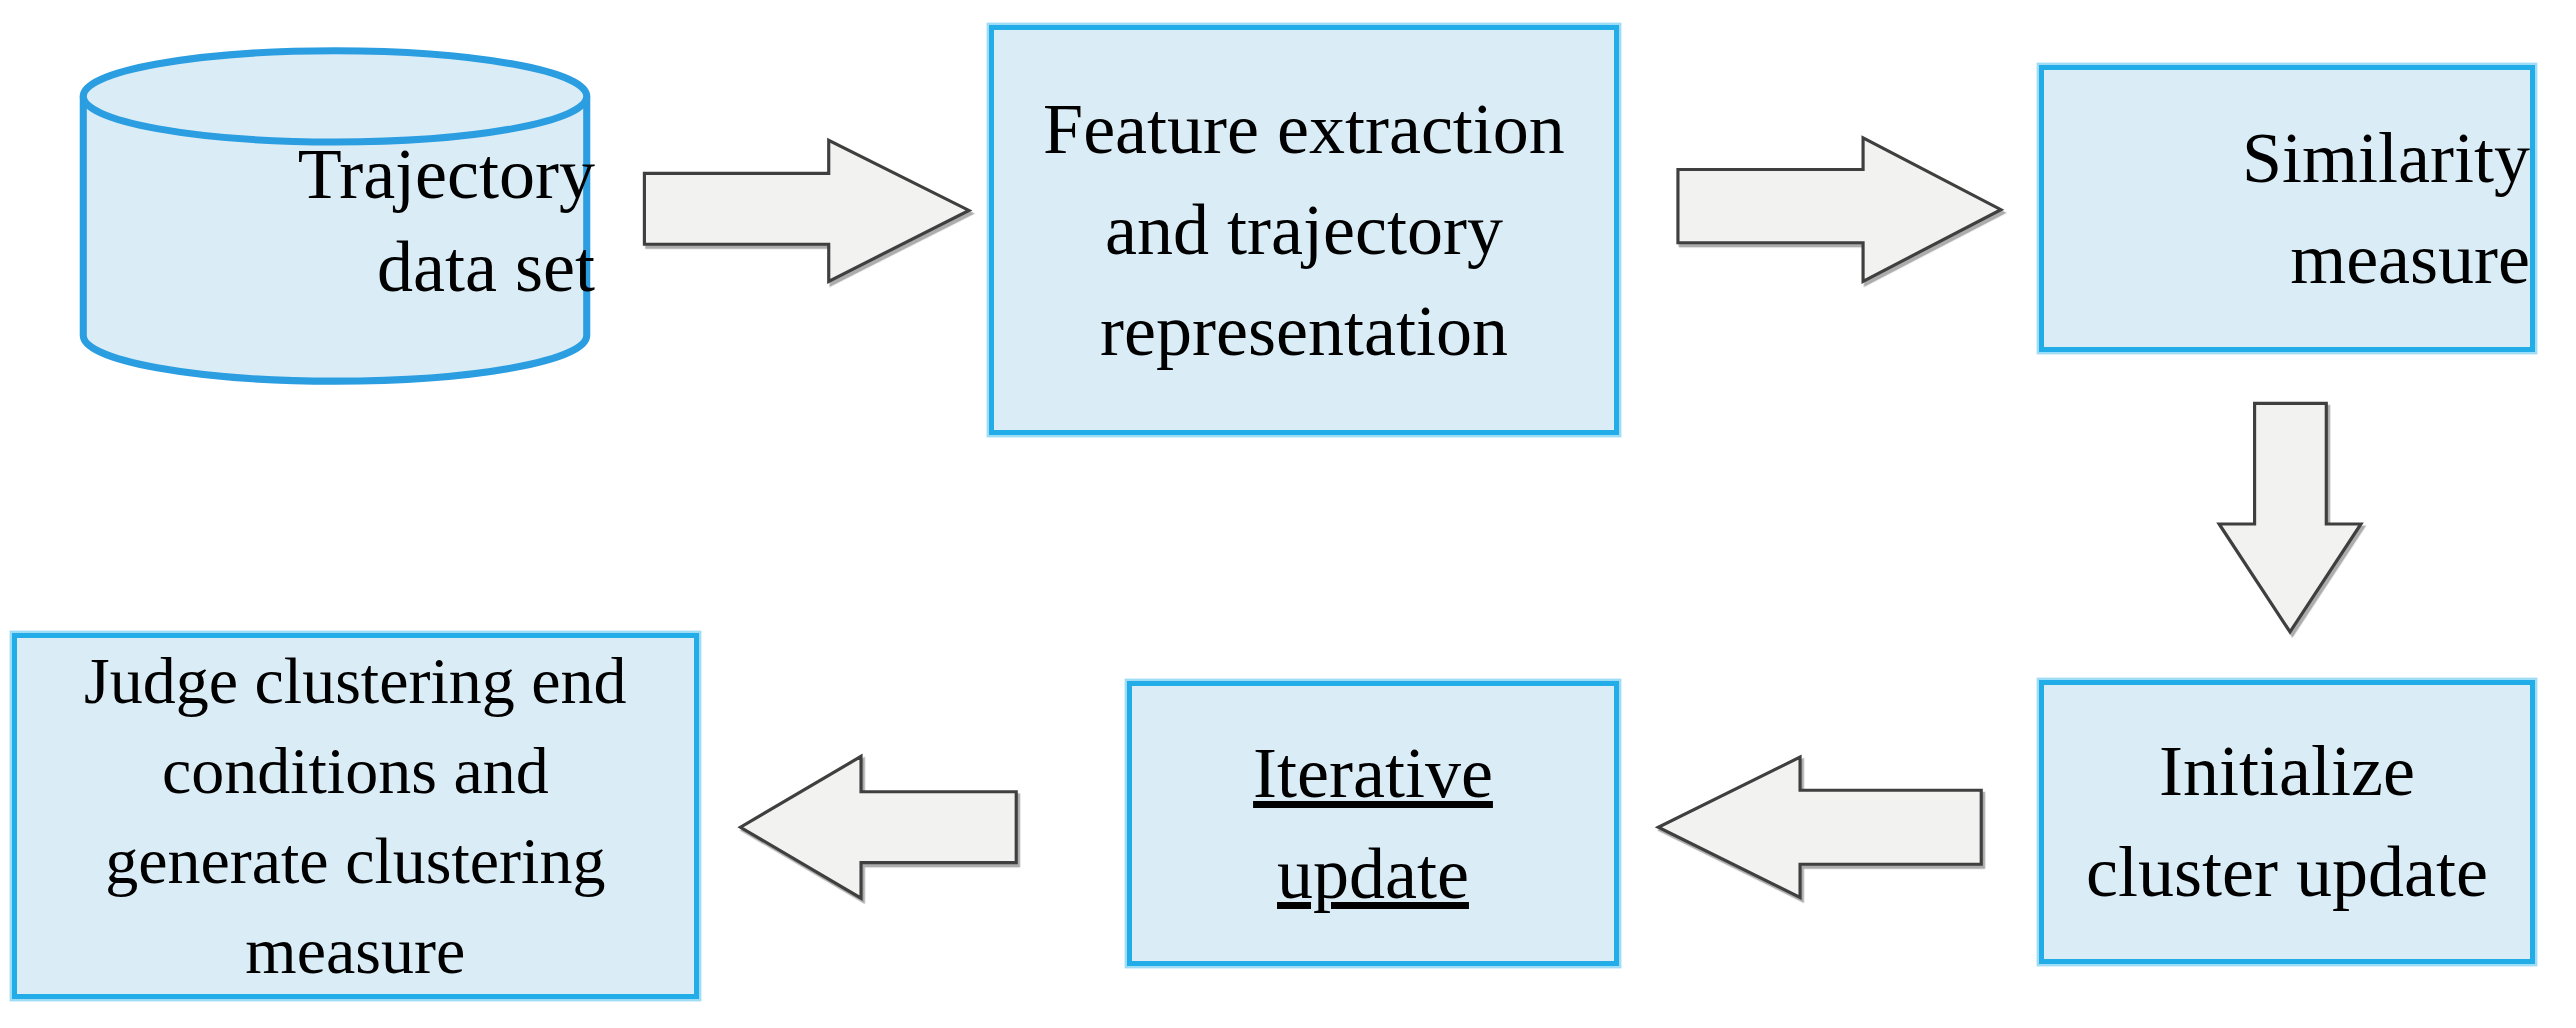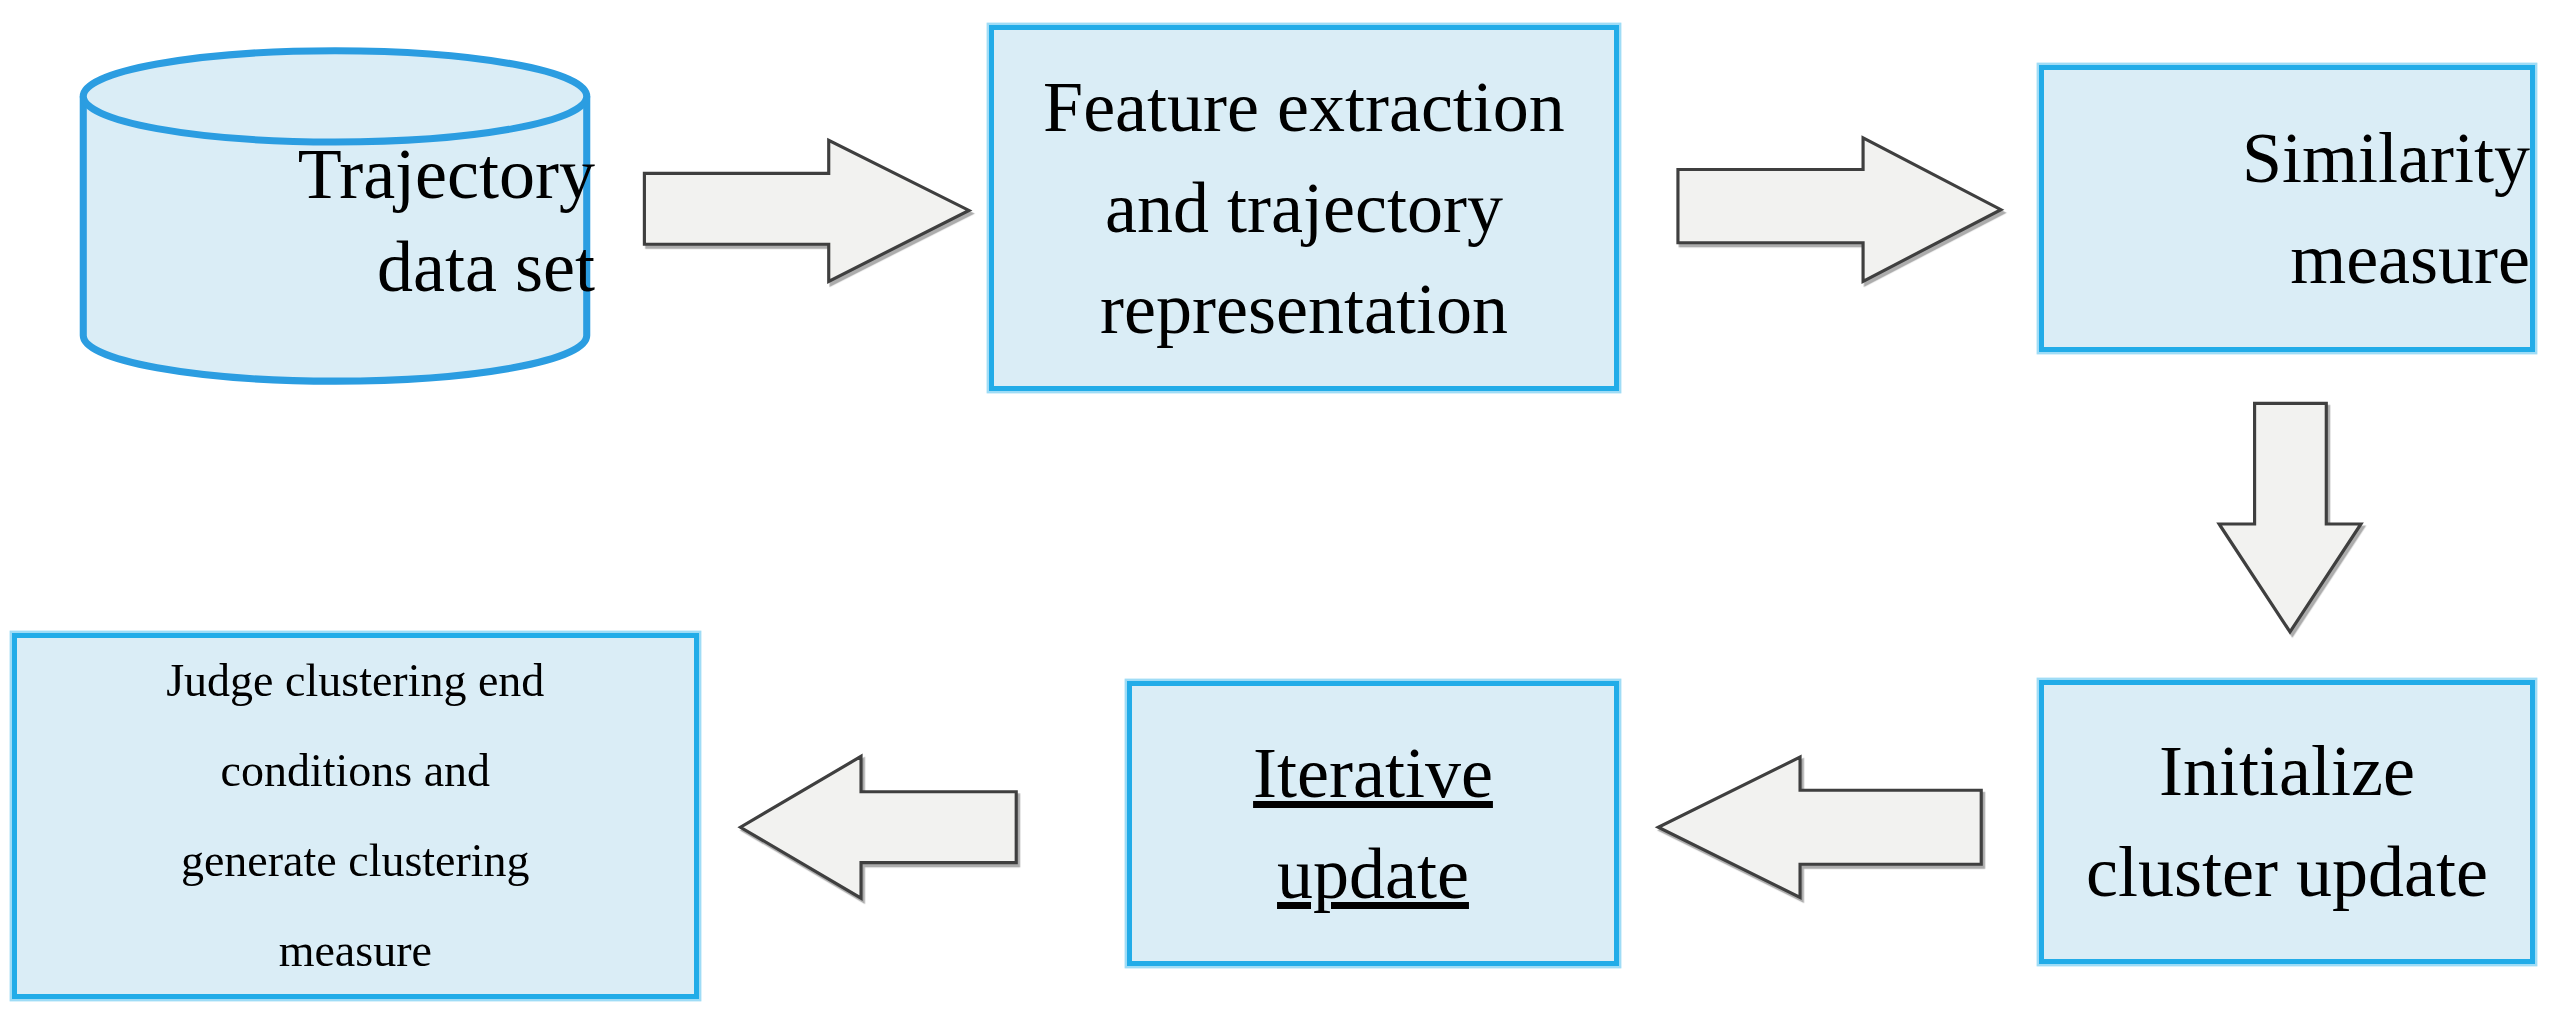--- a/index.html
+++ b/index.html
@@ -23,21 +23,21 @@
     text-align: center;
     font-size: 72px;
     line-height: 101px;
     color: #000000;
   }
   .box {
     background: #daedf6;
     border: 5.5px solid #22ace8;
     box-shadow: 0 0 0 2.4px #9fdcf6;
   }
-  .judge { font-size: 46px; line-height: 90px; }
+  .judge { font-size: 66px; line-height: 90px; }
   .cyl-label { background: transparent; line-height: 93px; align-items: flex-end; }
   .label-line { display: block; white-space: nowrap; }
   .arrow-shape { filter: drop-shadow(3px 4px 0px rgba(128,128,128,0.65)); }
 </style>
 </head>
 <body>
 
 <div id="canvas">
 
   <svg class="layer" width="2576" height="1029" viewBox="0 0 3270 1306">
@@ -53,21 +53,21 @@
   <svg class="layer" style="left:75px; top:35px;" width="520" height="354" viewBox="0 0 660 450">
     <path d="M 10 78 L 10 382 A 320 58 0 0 0 650 382 L 650 78" stroke="#2b9de1" stroke-width="9" stroke-linejoin="round" fill="#daedf6"></path>
     <ellipse cx="330" cy="78" rx="320" ry="58" stroke="#2b9de1" stroke-width="9" fill="#daedf6"></ellipse>
   </svg>
 
   <div class="node cyl-label" style="left:75px; top:118px; width:520px; height:205px;">
     <span class="label-line">Trajectory</span>
     <span class="label-line">data set</span>
   </div>
 
-  <div class="node box" style="left:989px; top:25px; width:630px; height:366px;">
+  <div class="node box" style="left:989px; top:25px; width:630px; height:410px;">
     <span class="label-line">Feature extraction</span>
     <span class="label-line">and trajectory</span>
     <span class="label-line">representation</span>
   </div>
 
   <div class="node box" style="left:2039px; top:65px; width:496px; height:287px;align-items:flex-end;">
     <span class="label-line">Similarity</span>
     <span class="label-line">measure</span>
   </div>
 

